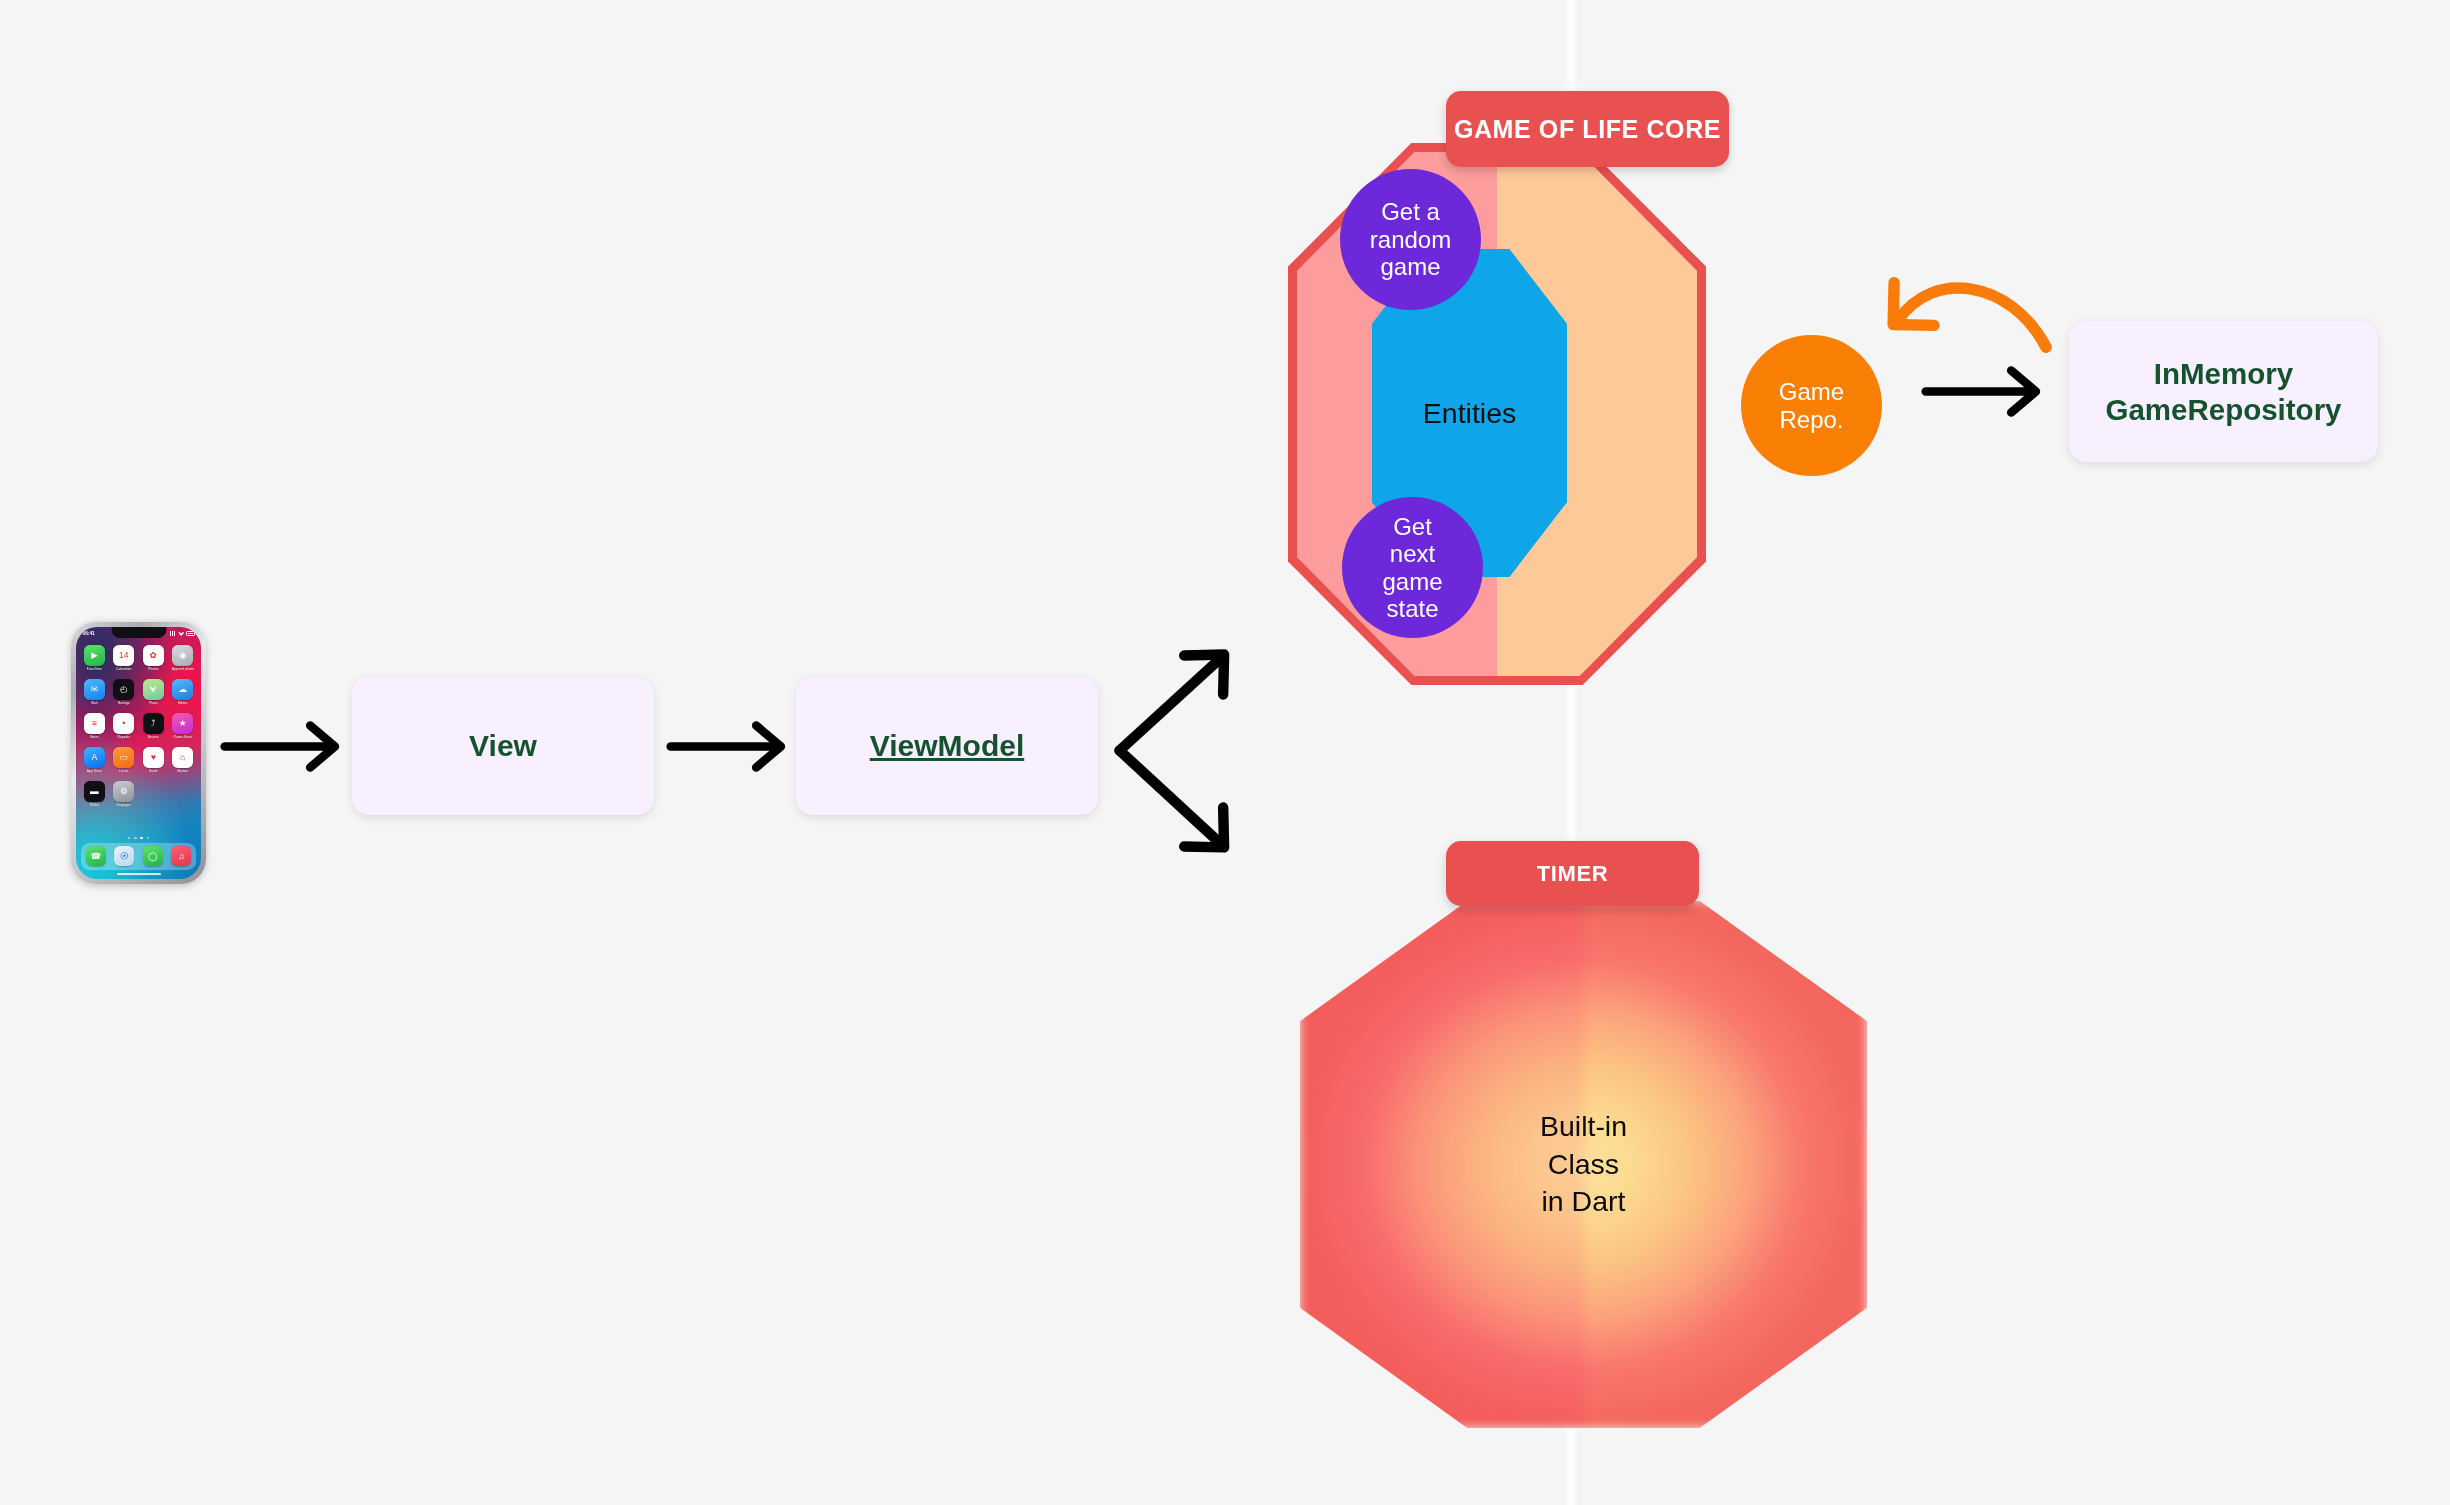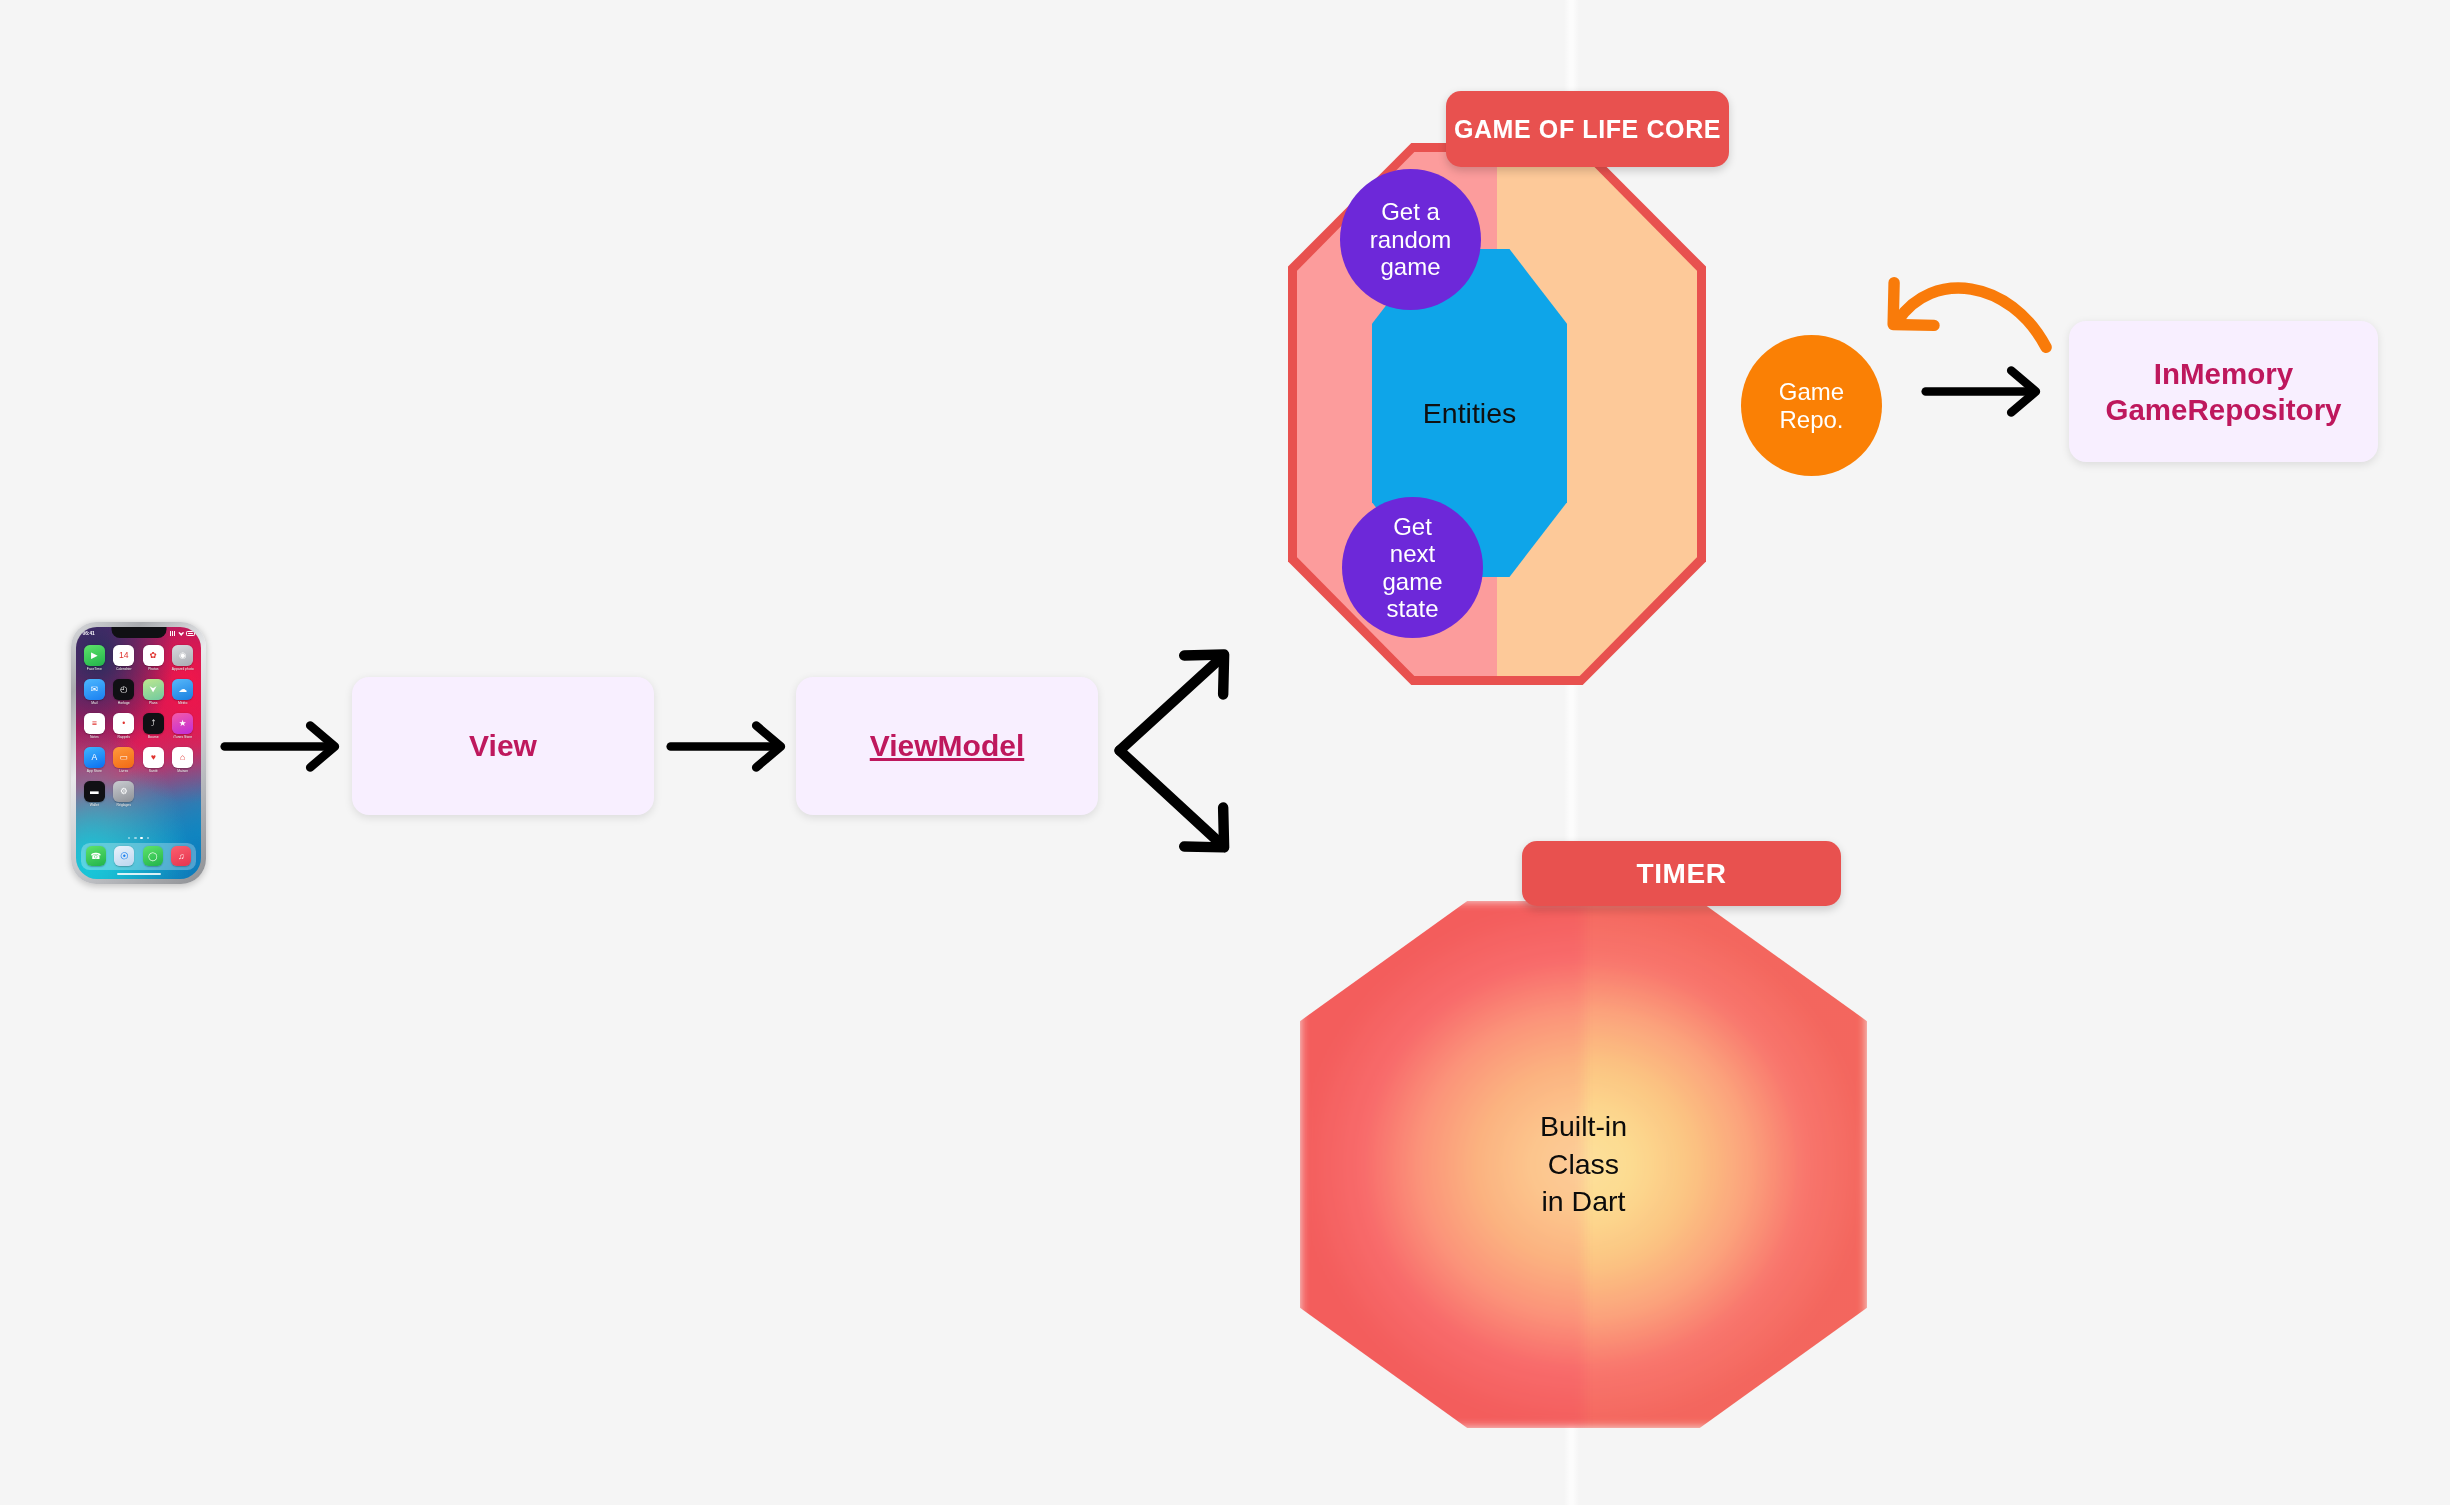--- a/index.html
+++ b/index.html
@@ -134,21 +134,21 @@
   }
 
   
   .lav-box {
     position: absolute;
     background: #f8efff;
     border-radius: 17px;
     box-shadow: 0 2.9px 8.6px rgba(0,0,0,0.10);
     display: flex; align-items: center; justify-content: center;
     text-align: center;
-    color: #be185d;
+    color: #14532d;
     font-weight: bold;
     line-height: 1.22;
   }
   #box-view      { left: 352px;  top: 677px;  width: 302px; height: 138px; font-size: 30px; }
   #box-viewmodel { left: 796px;  top: 677px;  width: 302px; height: 138px; font-size: 30px; text-decoration: underline; }
   #box-inmemory  { left: 2069px; top: 321px;  width: 309px; height: 141px; font-size: 29.5px; }
 
   
   .arrow-svg { position: absolute; pointer-events: none; overflow: visible; }
 
@@ -201,21 +201,21 @@
     background:#e8514f;
     color:#fff;
     border-radius: 15px;
     display:flex; align-items:center; justify-content:center;
     font-weight: bold;
     letter-spacing: 0.6px;
     box-shadow: 0 3.8px 8.6px rgba(0,0,0,0.17);
     z-index: 6;
   }
   #pill-core  { left: 1446px; top: 91px;  width: 283px; height: 76px; font-size: 25px; }
-  #pill-timer { left: 1522px; top: 841px; width: 319px; height: 65px; font-size: 28px; }
+  #pill-timer { left: 1446px; top: 841px; width: 253px; height: 65px; font-size: 22px; }
 
   
   .bubble {
     position:absolute;
     background:#6d28d9;
     color:#fff;
     border-radius: 50%;
     display:flex; align-items:center; justify-content:center;
     text-align:center;
     line-height: 1.14;

